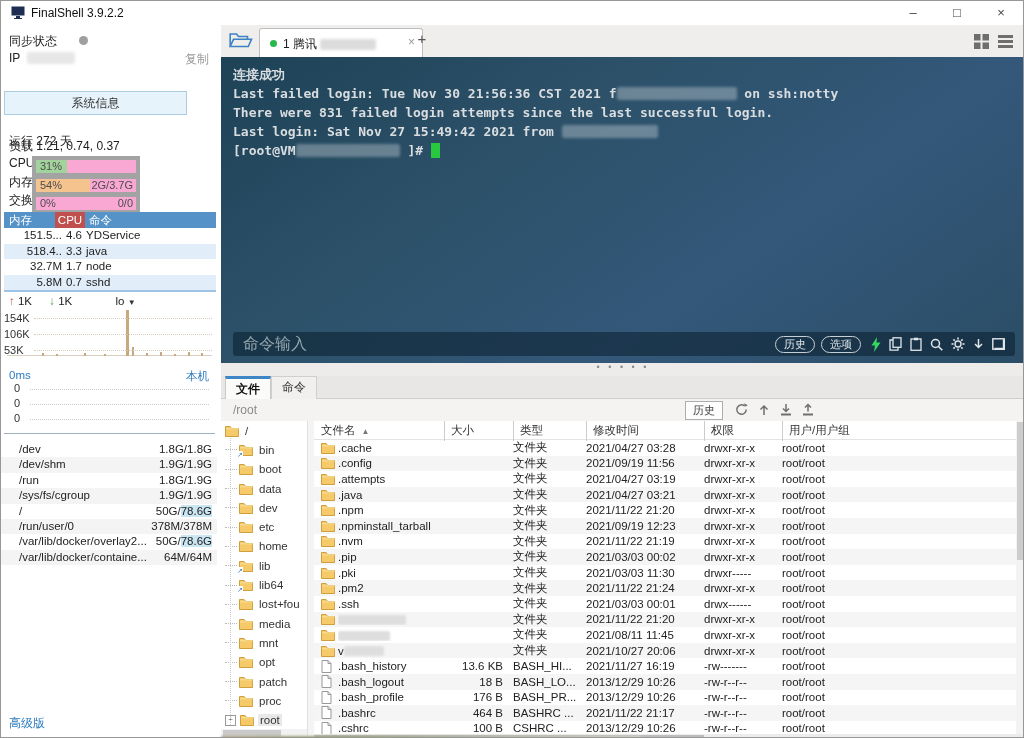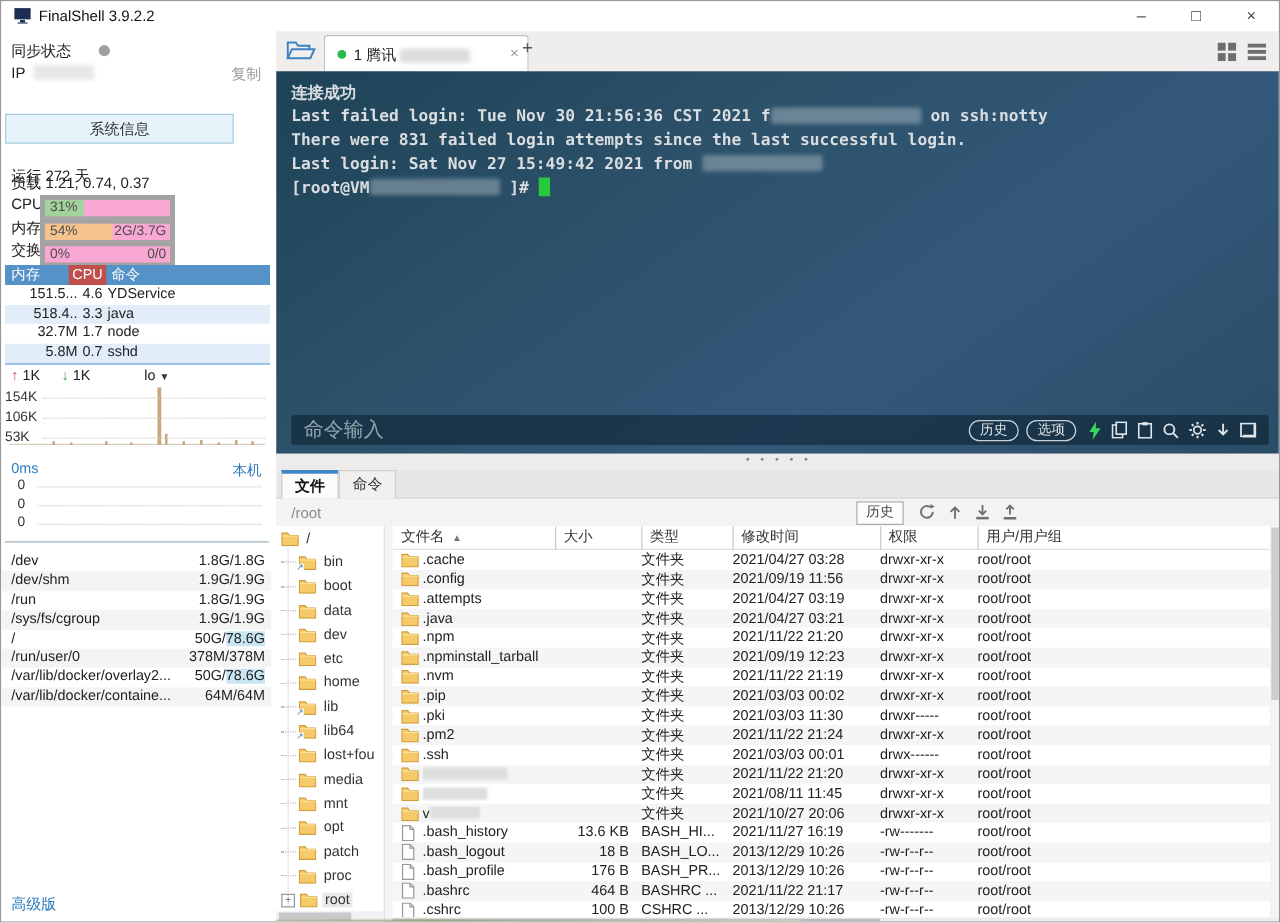--- a/index.html
+++ b/index.html
@@ -48,21 +48,21 @@
 
   .ping-box{position:absolute;left:3px;top:342px;width:211px;height:66px;border-bottom:1px solid #9fb2bf;}
   .ping-lbl{position:absolute;top:2px;font-size:11.5px;color:#2b7bbf;}
   .pline{position:absolute;left:26px;right:6px;border-top:1px dotted #c3ccd4;}
   .plabel{position:absolute;left:10px;width:12px;font-size:11px;color:#333;}
 
   .disk-table{position:absolute;left:0px;top:417px;width:216px;}
   .disk-head{display:flex;height:17px;line-height:17px;font-size:11.5px;color:#333;}
   .dh-path{width:125px;padding-left:8px;border-right:1px solid #ccc;}
   .dh-size{flex:1;padding-left:6px;}
-  .drow{display:flex;height:15.4px;line-height:15.4px;font-size:11.5px;}
+  .drow{display:flex;height:15.4px;line-height:15.4px;font-size:11.5px;padding-left:10px;}
   .drow.alt{background:#f4f4f4;}
   .dpath{padding-left:8px;flex:1;white-space:nowrap;overflow:hidden;}
   .dsize{padding-right:5px;text-align:right;white-space:nowrap;}
   .dsize .hl{background:#c9e6f2;}
   .edition{position:absolute;left:8px;top:690px;color:#2b7bbf;font-size:12px;}
 
   
   .tabbar{position:absolute;left:220px;top:24px;width:804px;height:32px;background:#efeeec;}
   .openfolder-btn{position:absolute;left:8px;top:7px;width:26px;height:20px;}
   .term-tab{position:absolute;left:38px;top:3px;width:164px;height:29px;background:#fff;

